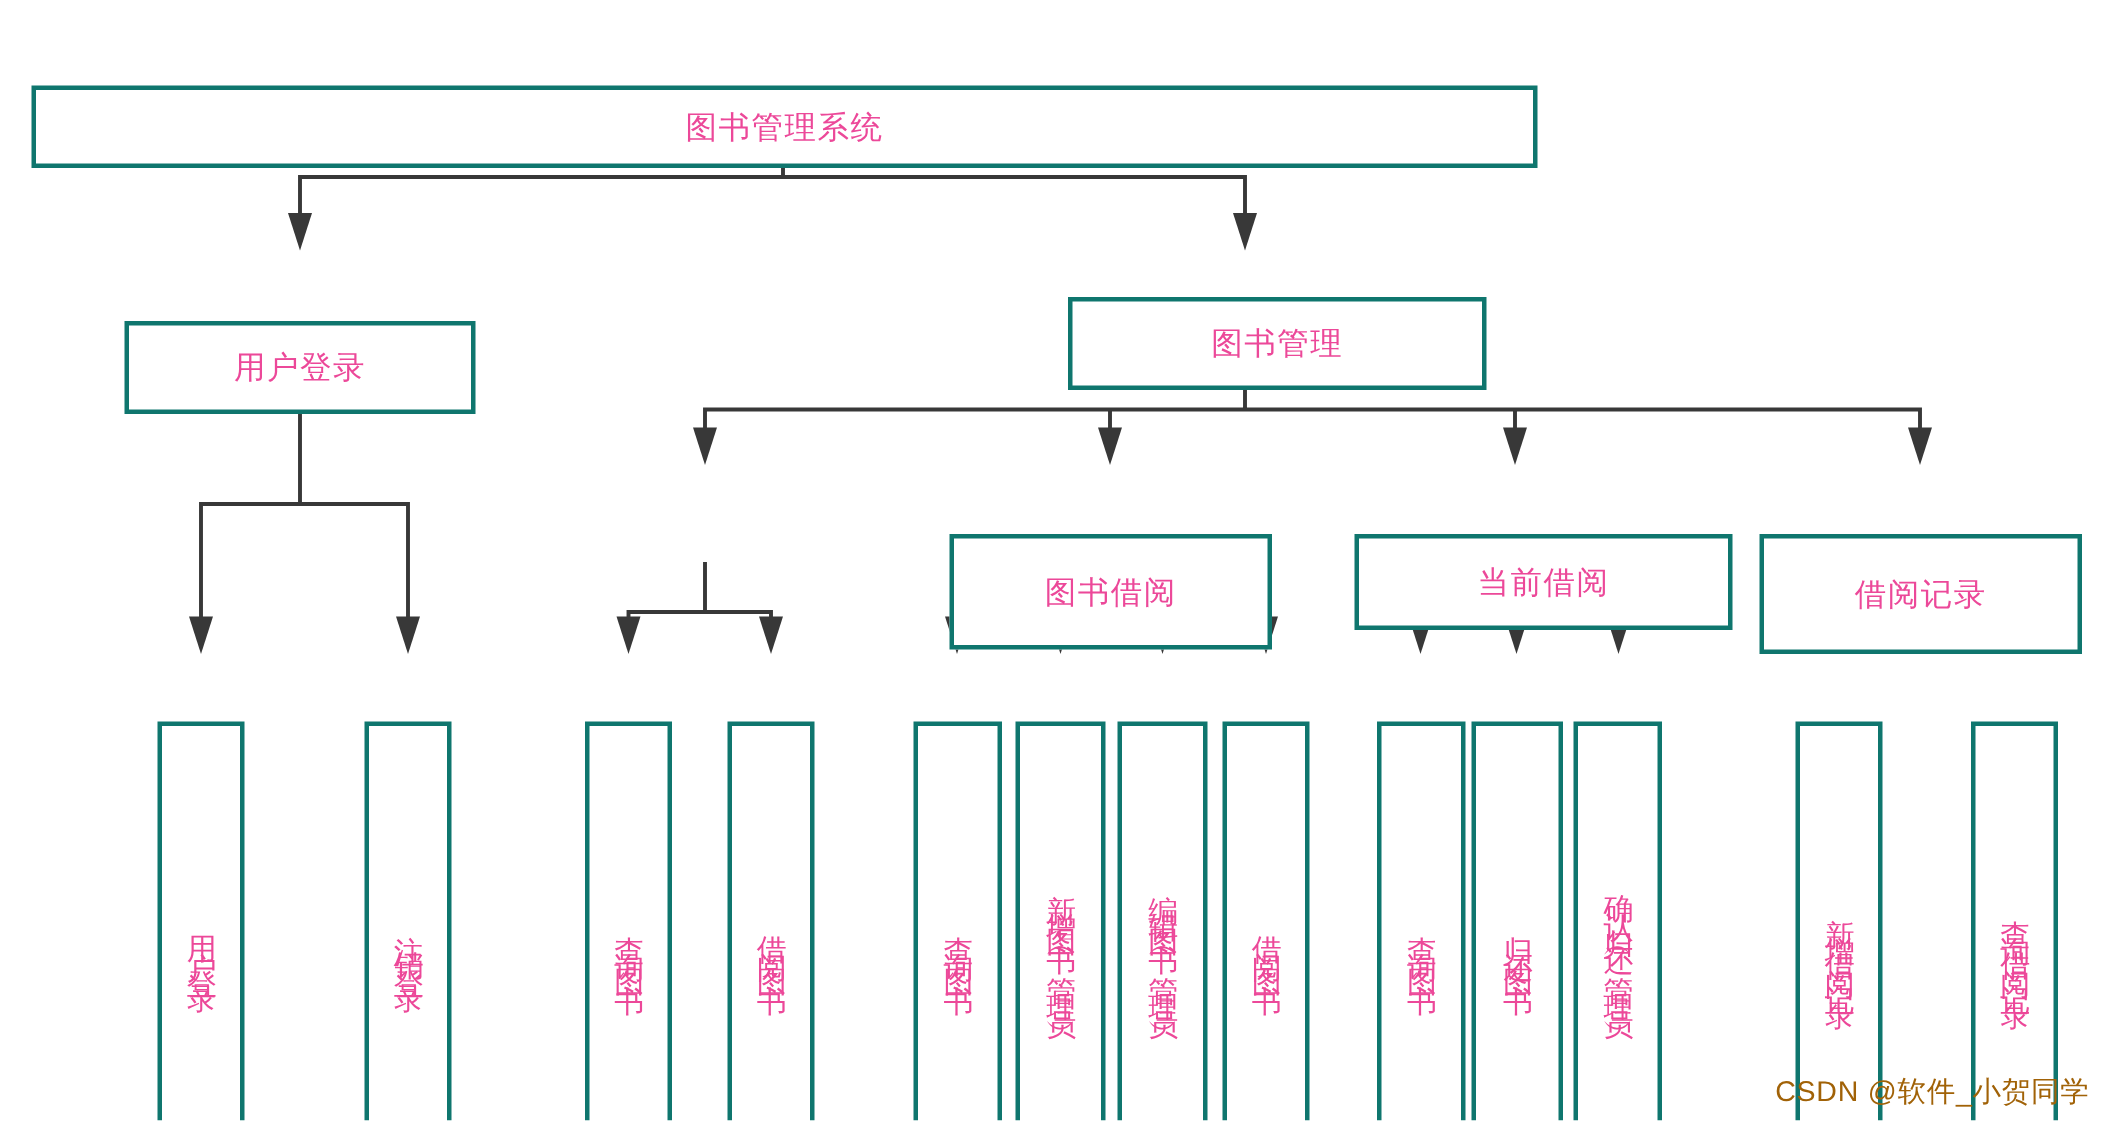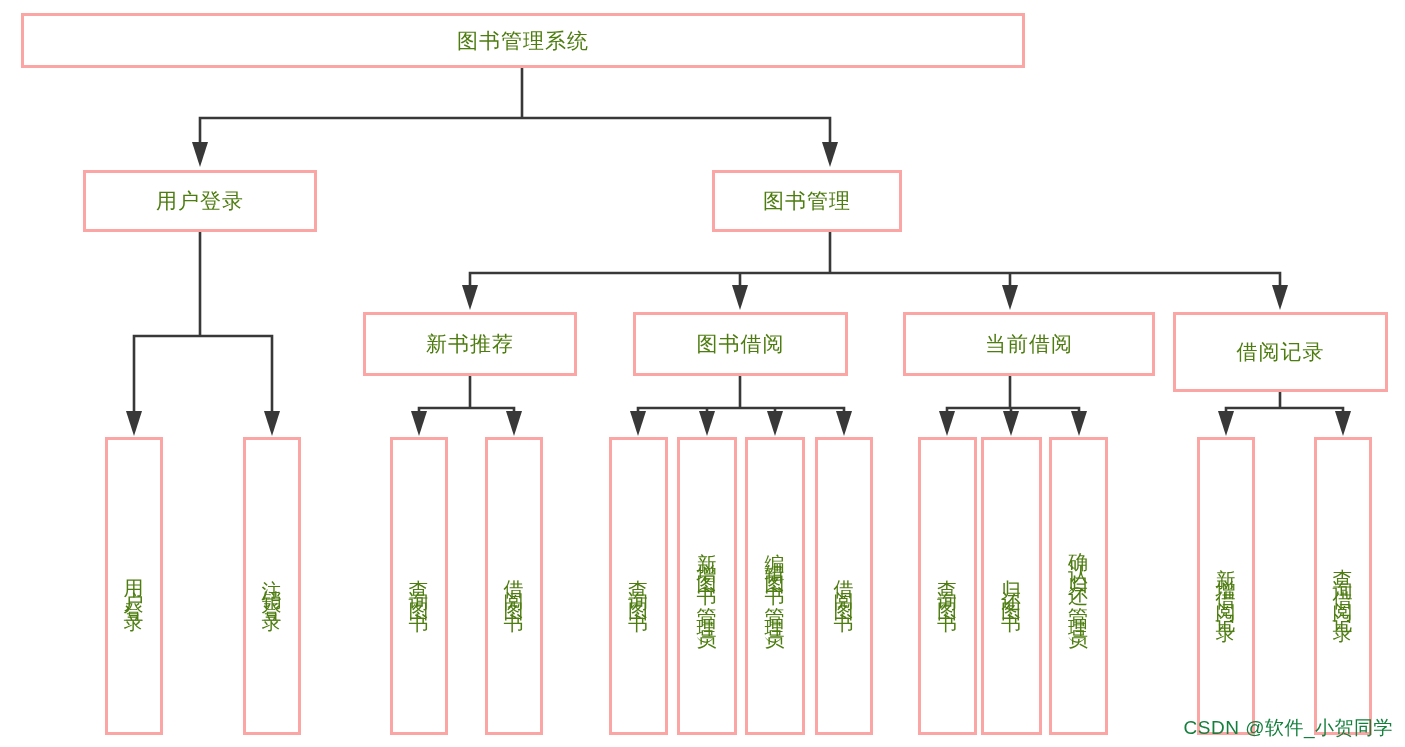--- a/index.html
+++ b/index.html
@@ -8,40 +8,41 @@
     width:1405px;height:747px;
     background:#ffffff;
     font-family:"Liberation Sans","DejaVu Sans",sans-serif;
     overflow:hidden;
   }
   #wires{position:absolute;left:0;top:0;width:1405px;height:747px;}
   .box{
     position:absolute;
     box-sizing:border-box;
     background:#ffffff;
-    border:3px solid #fca5a5;
+    border:3px solid #0f766e;
     display:flex;align-items:center;justify-content:center;
-    color:#4d7c0f;
+    color:#ec4899;
     font-size:21px;
     font-weight:500;
     letter-spacing:1px;
+    margin-top:44px;
   }
   .box .lbl{white-space:nowrap;}
   .vbox{font-size:20px;}
   .vbox .lbl{
     writing-mode:vertical-rl;
     text-orientation:mixed;
     letter-spacing:11px;
     line-height:1;
     white-space:nowrap;
   }
   #watermark{
     position:absolute;
     right:12px;top:715px;
-    color:#15803d;
+    color:#a16207;
     font-size:19px;
     letter-spacing:0.5px;
     z-index:5;
     white-space:nowrap;
   }
 </style>
 </head>
 <body>
 
 <div id="canvas">
@@ -103,28 +104,25 @@
     </g>
   </svg>
 
   <div class="box" style="left:21px;top:13px;width:1004px;height:55px">
     <span class="lbl">图书管理系统</span>
   </div>
 
   <div class="box" style="left:83px;top:170px;width:234px;height:62px">
     <span class="lbl">用户登录</span>
   </div>
-  <div class="box" style="left:712px;top:170px;width:190px;height:62px">
+  <div class="box" style="left:712px;top:154px;width:279px;height:62px">
     <span class="lbl">图书管理</span>
   </div>
 
-  <div class="box" style="left:363px;top:312px;width:214px;height:64px">
-    <span class="lbl">新书推荐</span>
-  </div>
-  <div class="box" style="left:633px;top:312px;width:215px;height:64px">
+  <div class="box" style="left:633px;top:312px;width:215px;height:77px">
     <span class="lbl">图书借阅</span>
   </div>
   <div class="box" style="left:903px;top:312px;width:252px;height:64px">
     <span class="lbl">当前借阅</span>
   </div>
   <div class="box" style="left:1173px;top:312px;width:215px;height:80px">
     <span class="lbl">借阅记录</span>
   </div>
 
   <div class="box vbox" style="left:105px;top:437px;width:58px;height:298px">

